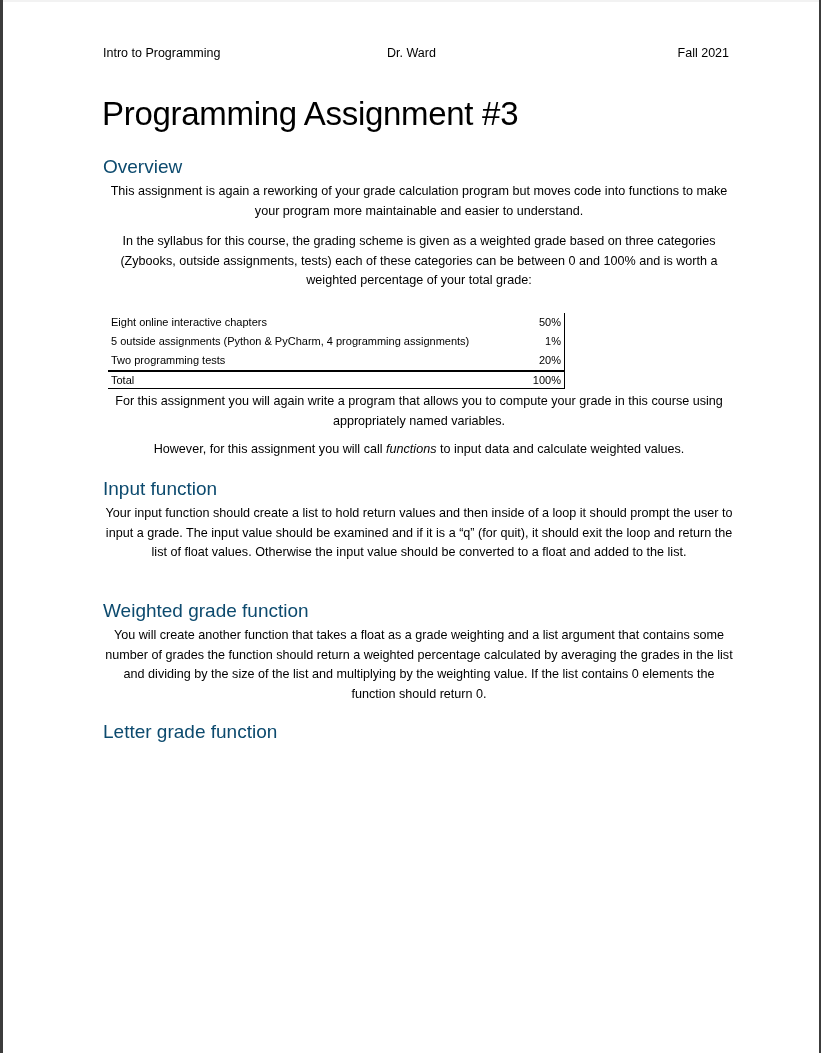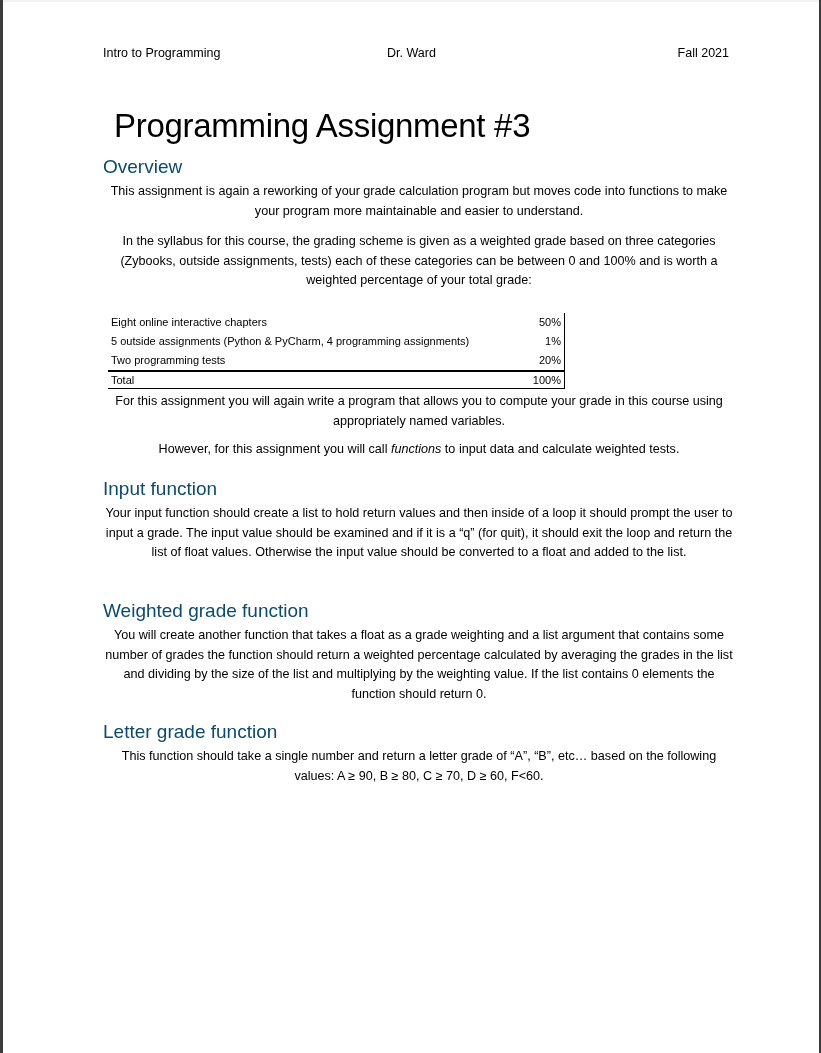--- a/index.html
+++ b/index.html
@@ -11,21 +11,21 @@
     position: relative;
   }
   .frame-left { position: absolute; left: 0; top: 0; width: 3px; height: 1053px; background: #3c3c3c; }
   .frame-right { position: absolute; right: 0; top: 0; width: 2px; height: 1053px; background: #3c3c3c; }
   .frame-top { position: absolute; left: 3px; right: 2px; top: 0; height: 2px; background: #f2f2f2; }
   .page { position: absolute; left: 7px; top: 0; width: 816px; height: 760px; }
   .header { position: absolute; top: 46px; left: 96px; width: 626px; height: 16px; font-size: 12.5px; }
   .header .left { position: absolute; left: 0; }
   .header .center { position: absolute; left: 284px; text-align: right; }
   .header .right { position: absolute; right: 0; }
-  .title { position: absolute; left: 95px; top: 95px; font-size: 33px; font-weight: normal; margin: 12px; letter-spacing: -0.3px; }
+  .title { position: absolute; left: 95px; top: 95px; font-size: 33px; font-weight: normal; margin: 0; letter-spacing: -0.3px; }
   .h2 { position: absolute; left: 96px; margin: 0; font-size: 19px; font-weight: normal; color: #0c4a6e; }
   .p { position: absolute; left: 96px; width: 632px; margin: 0; font-size: 12.6px; line-height: 19.5px; text-align: center; }
   .p em { font-style: italic; }
   table.grades {
     position: absolute; left: 101px; top: 302px; width: 457px;
     border-collapse: collapse; font-size: 11px; border-right: 1px solid #000; border-bottom: 1px solid #000; margin-top: 11px;
   }
   table.grades td { padding: 0 3px; height: 19px; line-height: 19px; }
   table.grades td.val { text-align: right; width: 50px; }
   table.grades tr.total td { border-top: 2px solid #000; height: 16px; line-height: 16px; }
@@ -65,23 +65,22 @@
       <td class="val">20%</td>
     </tr>
     <tr class="total">
       <td>Total</td>
       <td class="val">100%</td>
     </tr>
   </tbody>
     </table>
 
   <p class="p" style="top:392px">For this assignment you will again write a program that allows you to compute your grade in this course using appropriately named variables.</p>
-  <p class="p" style="top:440px"><span>However, for this assignment you will call </span><em>functions</em><span> to input data and calculate weighted tests.</span></p>
+  <p class="p" style="top:440px"><span>However, for this assignment you will call </span><em>functions</em><span> to input data and calculate weighted values.</span></p>
 
   <h2 class="h2" style="top:478px">Input function</h2>
   <p class="p" style="top:504px">Your input function should create a list to hold return values and then inside of a loop it should prompt the user to input a grade. The input value should be examined and if it is a “q” (for quit), it should exit the loop and return the list of float values. Otherwise the input value should be converted to a float and added to the list.</p>
 
   <h2 class="h2" style="top:600px">Weighted grade function</h2>
   <p class="p" style="top:626px">You will create another function that takes a float as a grade weighting and a list argument that contains some number of grades the function should return a weighted percentage calculated by averaging the grades in the list and dividing by the size of the list and multiplying by the weighting value. If the list contains 0 elements the function should return 0.</p>
 
   <h2 class="h2" style="top:721px">Letter grade function</h2>
-  <p class="p" style="top:747px">This function should take a single number and return a letter grade of “A”, “B”, etc… based on the following values: A ≥ 90, B ≥ 80, C ≥ 70, D ≥ 60, F&lt;60.</p>
 </div>
 
 </body></html>

